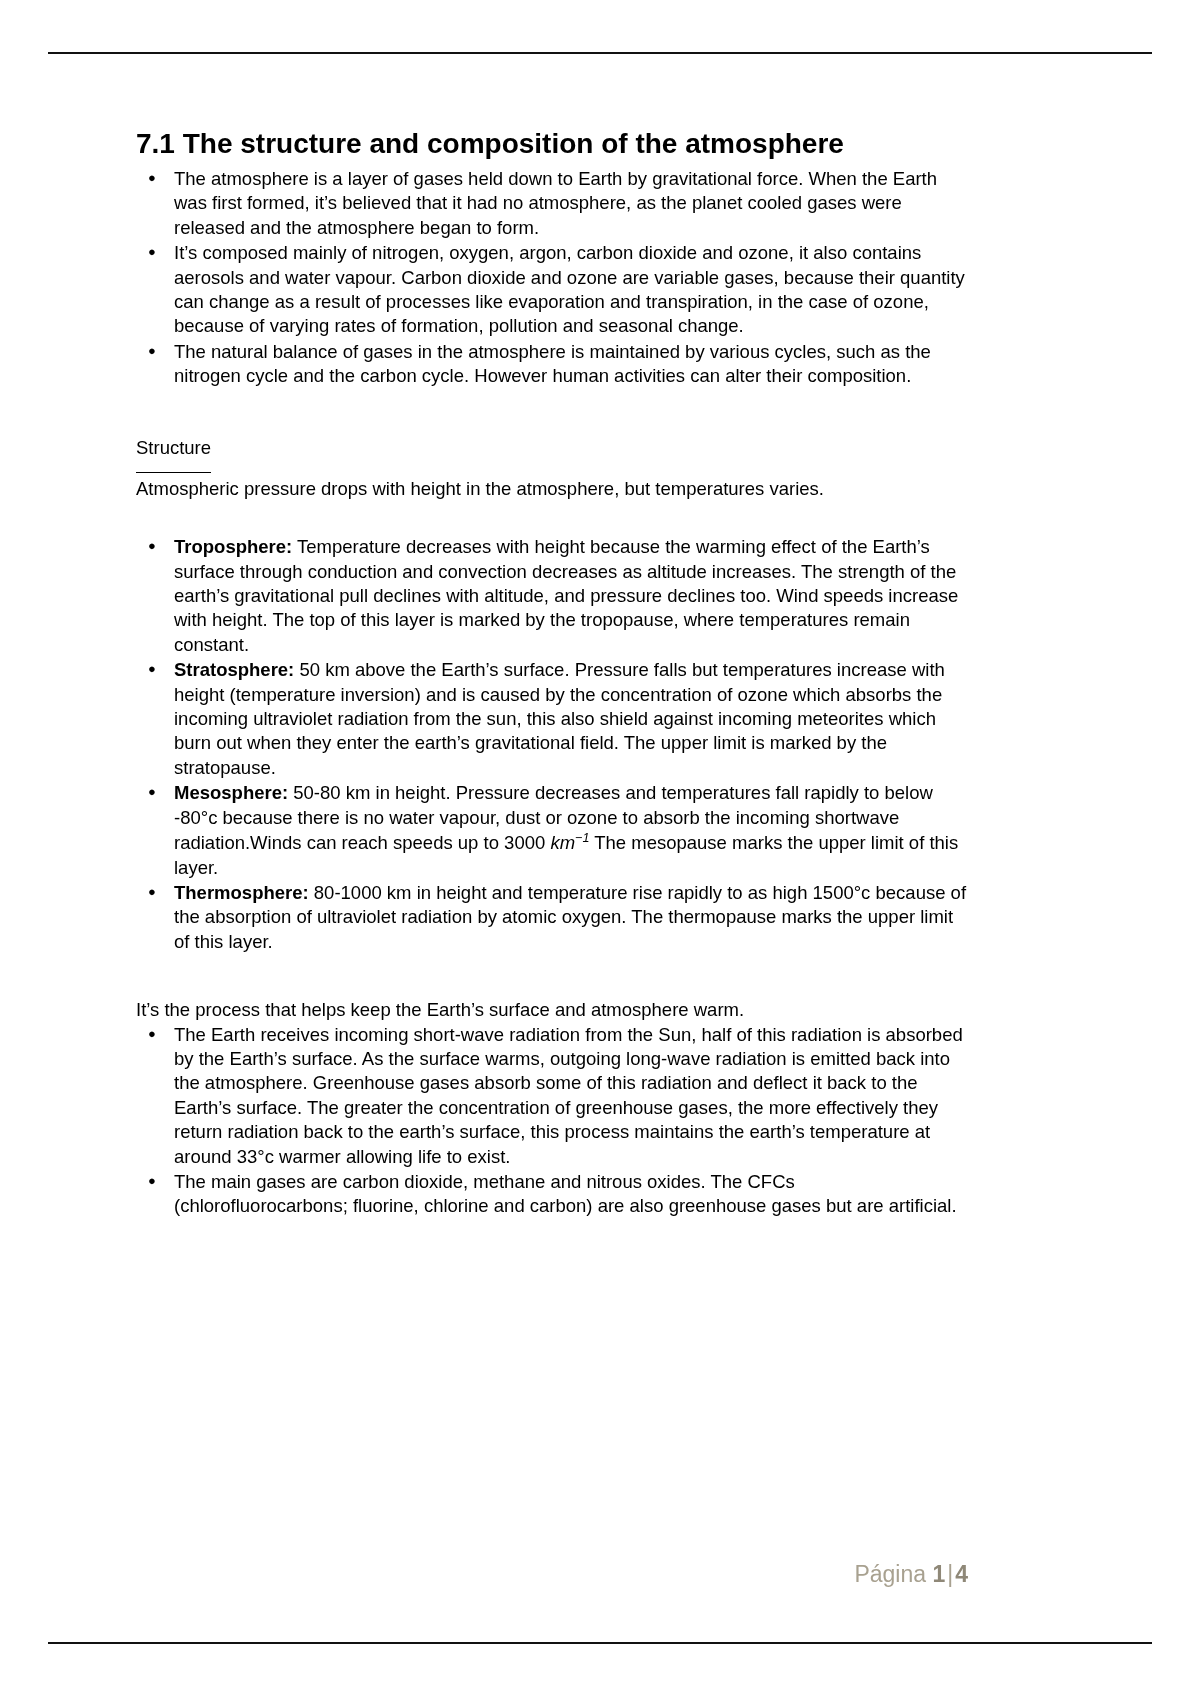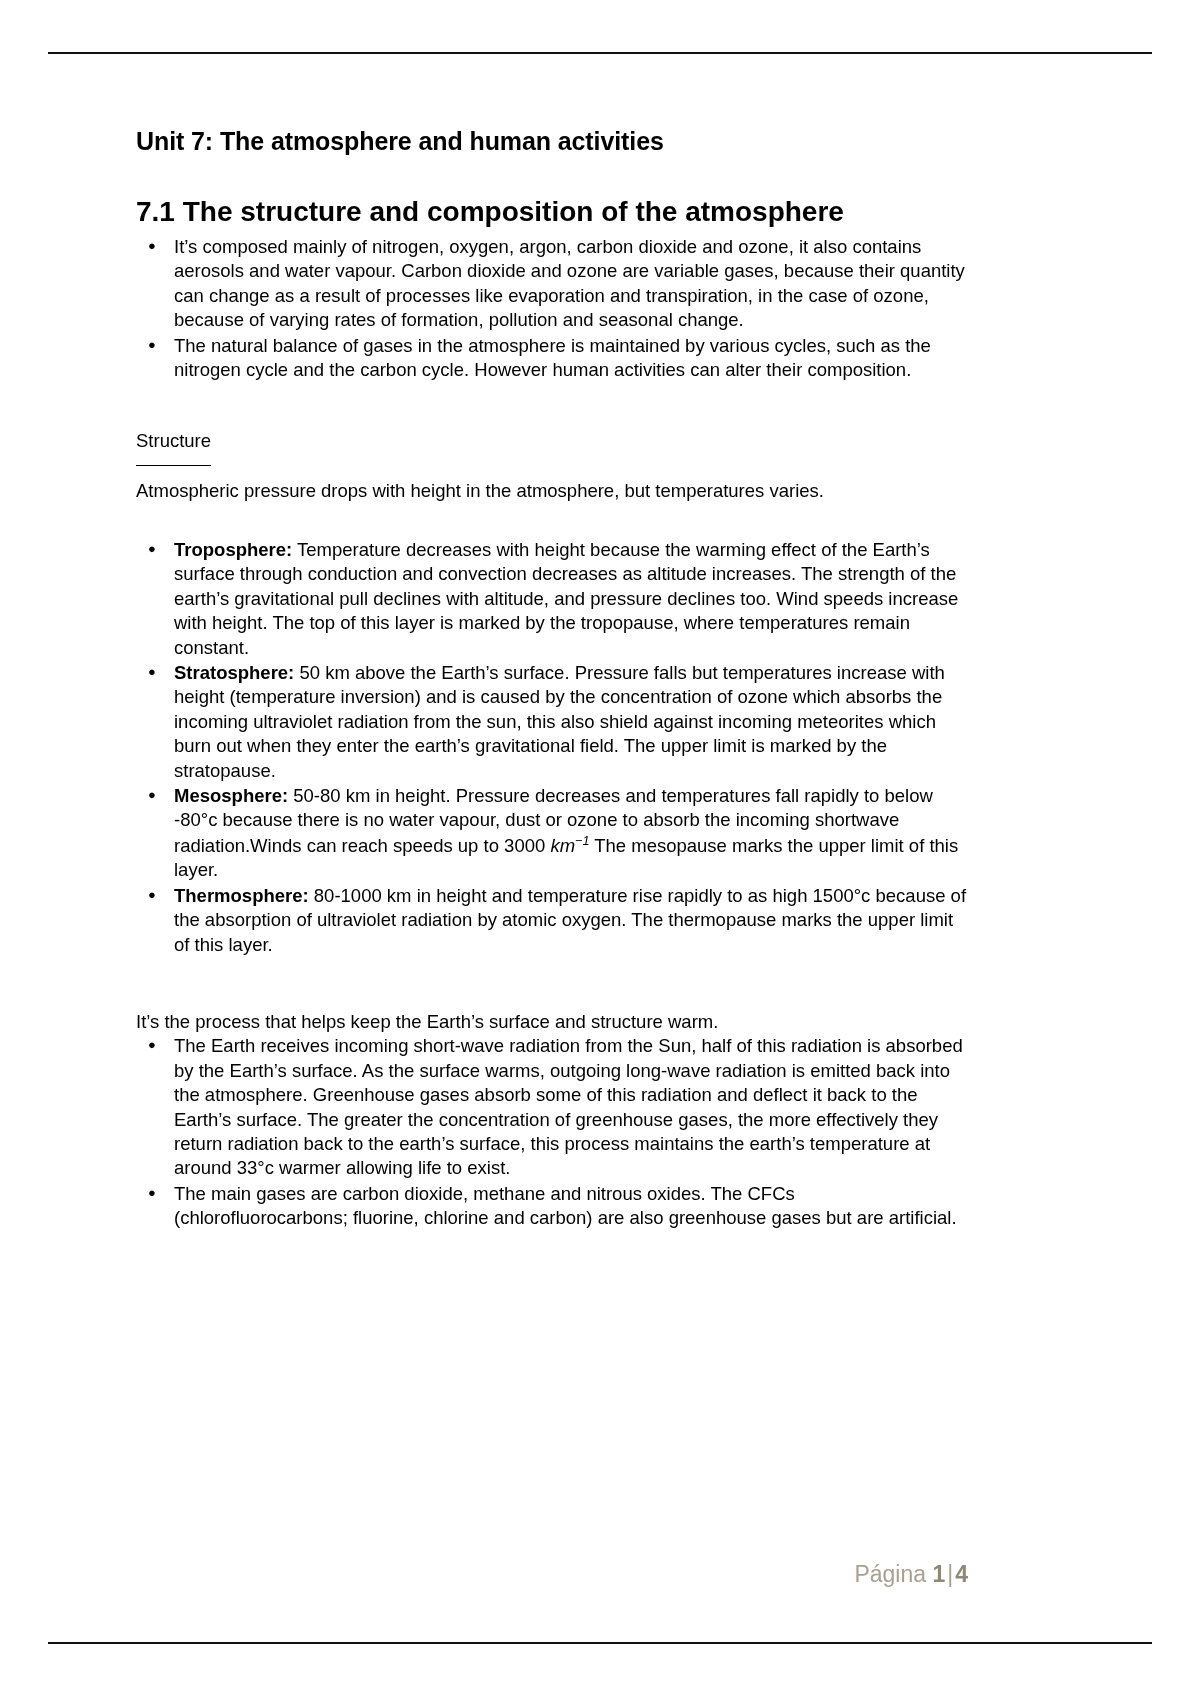--- a/index.html
+++ b/index.html
@@ -61,21 +61,21 @@
     font-weight: normal;
     margin: 0 0 1px 0;
     line-height: 1.3;
     display: inline-block;
     border-bottom: 1.5px solid #000;
     padding-bottom: 12px;
   }
   .sub-head-wrap { margin: 0; }
   p.lead {
     font-size: 18.5px;
-    margin: 12px 0 0 0;
+    margin: 3px 0 0 0;
     line-height: 1.32;
   }
   ul.bullets {
     list-style: none;
     margin: 0;
     padding: 0;
   }
   ul.bullets > li {
     position: relative;
     font-size: 18.5px;
@@ -113,25 +113,25 @@
 </style>
 </head>
 <body>
 
 <div class="page">
 
   <div class="rule-top"></div>
 
   <div class="content">
 
-    <h1 class="doc-title">Unit 7: The atmosphere and human activities</h1>
 
     <h2 class="section-title">7.1 The structure and composition of the atmosphere</h2>
 
     <ul class="bullets">
+      <li>The atmosphere is a layer of gases held down to Earth by gravitational force. When the Earth was first formed, it’s believed that it had no atmosphere, as the planet cooled gases were released and the atmosphere began to form.</li>
       <li>It’s composed mainly of nitrogen, oxygen, argon, carbon dioxide and ozone, it also contains aerosols and water vapour. Carbon dioxide and ozone are variable gases, because their quantity can change as a result of processes like evaporation and transpiration, in the case of ozone, because of varying rates of formation, pollution and seasonal change.</li>
       <li>The natural balance of gases in the atmosphere is maintained by various cycles, such as the nitrogen cycle and the carbon cycle. However human activities can alter their composition.</li>
     </ul>
 
     <div class="gap-xl"></div>
 
     <div class="sub-head-wrap">
       <h3 class="sub-head">Structure</h3>
     </div>
     <p class="lead">Atmospheric pressure drops with height in the atmosphere, but temperatures varies.</p>
@@ -148,21 +148,21 @@
       <li>
         <span class="lbl">Mesosphere:</span><span> 50-80 km in height. Pressure decreases and temperatures fall rapidly to below -80°c because there is no water vapour, dust or ozone to absorb the incoming shortwave radiation.Winds can reach speeds up to 3000 </span><span class="unit-italic">km</span><span class="sup unit-italic">−1</span><span> The mesopause marks the upper limit of this layer.</span>
       </li>
       <li>
         <span class="lbl">Thermosphere:</span><span> 80-1000 km in height and temperature rise rapidly to as high 1500°c because of the absorption of ultraviolet radiation by atomic oxygen. The thermopause marks the upper limit of this layer.</span>
       </li>
     </ul>
 
     <div class="gap-lg"></div>
 
-    <p class="lead">It’s the process that helps keep the Earth’s surface and structure warm.</p>
+    <p class="lead">It’s the process that helps keep the Earth’s surface and atmosphere warm.</p>
 
     <ul class="bullets">
       <li>The Earth receives incoming short-wave radiation from the Sun, half of this radiation is absorbed by the Earth’s surface. As the surface warms, outgoing long-wave radiation is emitted back into the atmosphere. Greenhouse gases absorb some of this radiation and deflect it back to the Earth’s surface. The greater the concentration of greenhouse gases, the more effectively they return radiation back to the earth’s surface, this process maintains the earth’s temperature at around 33°c warmer allowing life to exist.</li>
       <li>The main gases are carbon dioxide, methane and nitrous oxides. The CFCs (chlorofluorocarbons; fluorine, chlorine and carbon) are also greenhouse gases but are artificial.</li>
     </ul>
 
   </div>
 
   <div class="footer">
     <span>Página</span>

